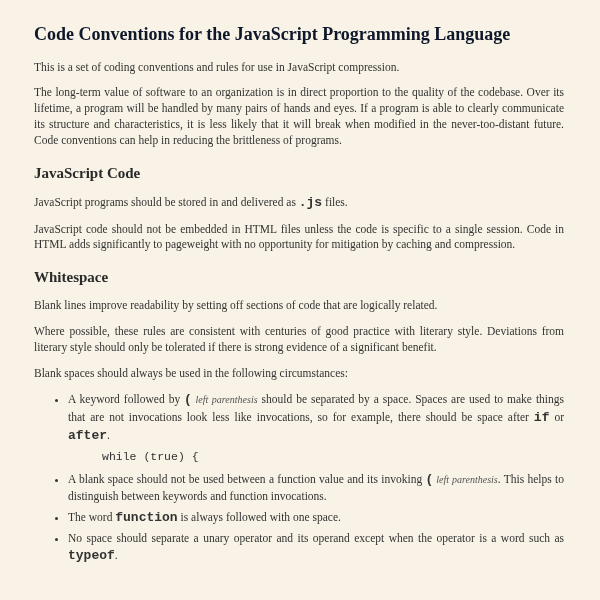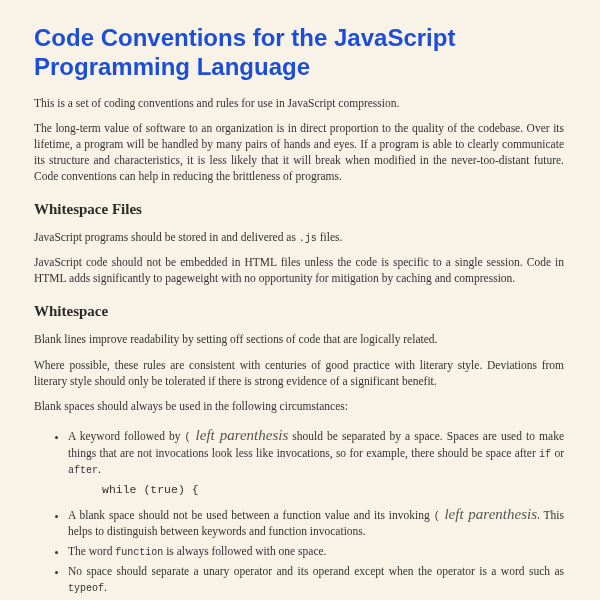--- a/index.html
+++ b/index.html
@@ -16,26 +16,26 @@
   }
   .page {
     width: 530px;
     margin: 0px 34px;
     padding-top: 24px;
     font-size: 11.5px;
     line-height: 1.38;
     text-align: justify;
   }
   h1 {
-    font-family: Liberation Sans, sans-serif;
+    font-family: Liberation Serif, serif;
     font-weight: bold;
-    font-size: 24px;
+    font-size: 18px;
     line-height: 1.2;
     margin: 0 0 14px 0;
-    color: #1d4ed8;
+    color: #0f172a;
     letter-spacing: 0;
     text-align: left;
   }
   h2 {
     font-family: Georgia, serif;
     font-weight: bold;
     font-size: 15px;
     margin: 14px 0 10px 0;
     color: #2a2a2a;
     text-align: left;
@@ -46,27 +46,28 @@
   ul {
     margin: 6px 0 8px 0;
     padding-left: 34px;
   }
   li {
     margin: 0 0 4px 0;
     text-align: justify;
   }
   code.inline {
     font-family: "Courier New", monospace;
-    font-size: 10px;
+    font-size: 13px;
     background: transparent;
     letter-spacing: 0;
+    font-weight: bold;
   }
   .sub {
     font-style: italic;
-    font-size: 15px;
+    font-size: 10px;
     color: #555;
   }
   .codeblock {
     font-family: Liberation Mono, monospace;
     font-size: 11.5px;
     margin: 4px 0 6px 34px;
     white-space: pre;
     text-align: left;
   }
   .truncated {
@@ -76,21 +77,21 @@
 </head>
 <body>
 
 <div class="page truncated">
 
   <h1>Code Conventions for the JavaScript Programming Language</h1>
 
   <p>This is a set of coding conventions and rules for use in JavaScript compression.</p>
   <p>The long-term value of software to an organization is in direct proportion to the quality of the codebase. Over its lifetime, a program will be handled by many pairs of hands and eyes. If a program is able to clearly communicate its structure and characteristics, it is less likely that it will break when modified in the never-too-distant future. Code conventions can help in reducing the brittleness of programs.</p>
 
-  <h2>Whitespace Files</h2>
+  <h2>JavaScript Code</h2>
 
   <p>
     <span>JavaScript programs should be stored in and delivered as </span><code class="inline">.js</code><span> files.</span>
   </p>
   <p>JavaScript code should not be embedded in HTML files unless the code is specific to a single session. Code in HTML adds significantly to pageweight with no opportunity for mitigation by caching and compression.</p>
 
   <h2>Whitespace</h2>
 
   <p>Blank lines improve readability by setting off sections of code that are logically related.</p>
   <p>Where possible, these rules are consistent with centuries of good practice with literary style. Deviations from literary style should only be tolerated if there is strong evidence of a significant benefit.</p>

